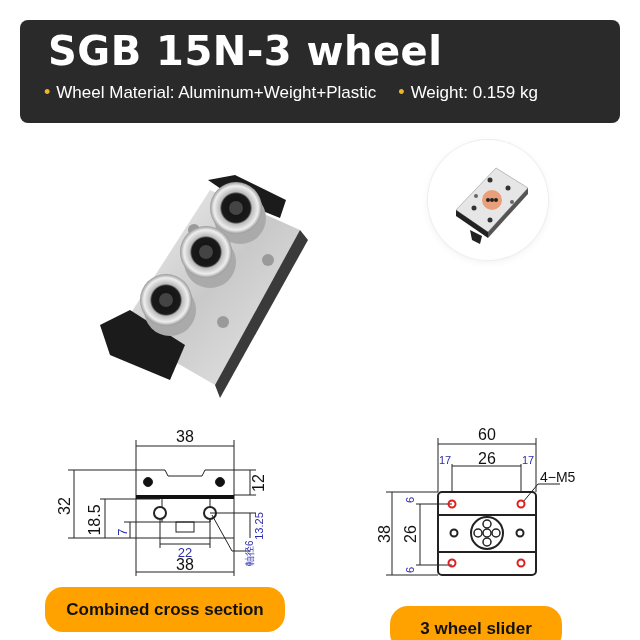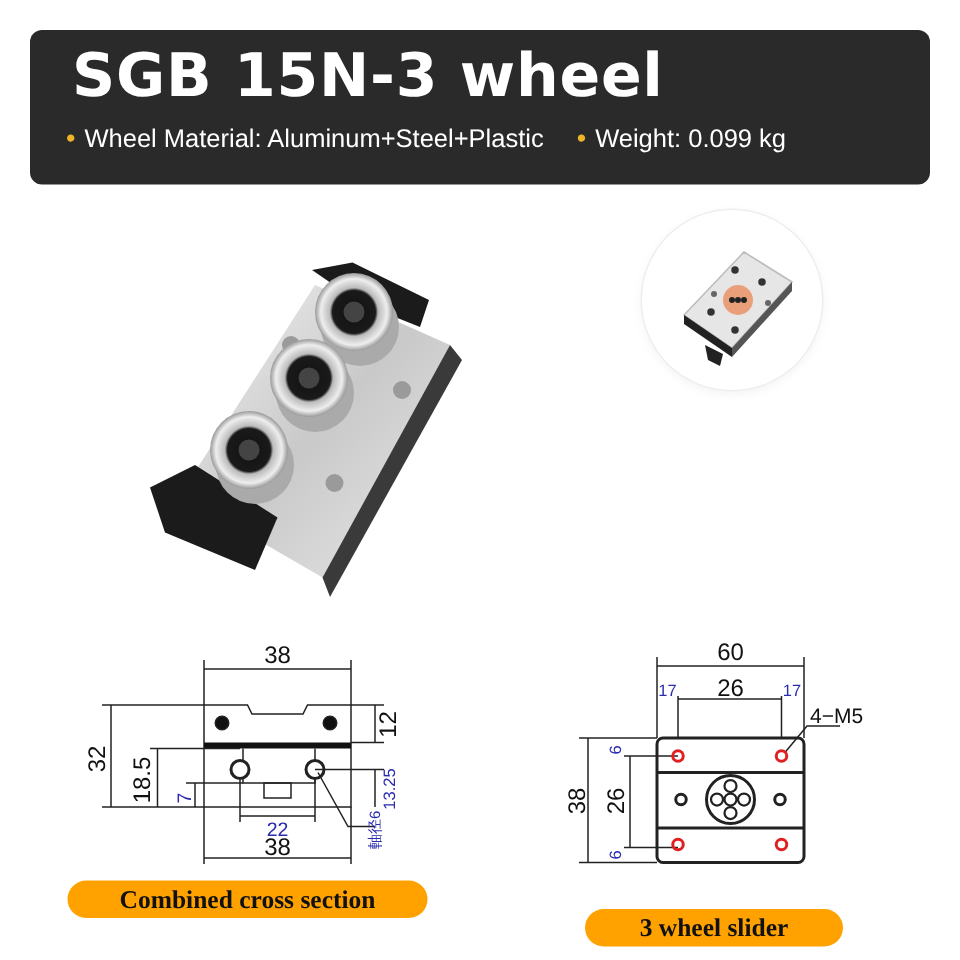--- a/index.html
+++ b/index.html
@@ -5,35 +5,35 @@
   html, body { margin:0; padding:0; background:#ffffff; }
   body { width:640px; height:640px; position:relative; overflow:hidden; font-family:"Liberation Sans", sans-serif; }
   .header { position:absolute; left:20px; top:20px; width:600px; height:103px; background:#2a2a2a; border-radius:8px; color:#fff; }
   .title { position:absolute; left:28px; top:8px; font-size:40px; font-weight:bold; letter-spacing:0.5px; font-family:"DejaVu Sans", sans-serif; }
   .specs { position:absolute; left:24px; top:62px; font-size:17px; display:flex; gap:22px; }
   .spec { display:flex; align-items:center; }
   .bullet { color:#f0b429; font-size:18px; margin-right:6px; }
   .product { position:absolute; left:90px; top:150px; width:230px; height:250px; }
   .thumb { position:absolute; left:428px; top:140px; width:120px; height:120px; border-radius:50%; background:#fff; box-shadow:0 0 0 1px #eee, 0 2px 8px rgba(0,0,0,0.06); overflow:hidden; }
   .drawing { position:absolute; }
-  .pill { position:absolute; height:25px; background:#ffa200; border-radius:18px; display:flex; align-items:center; justify-content:center; font-weight:bold; font-size:17px; color:#111; font-family:Liberation Serif, serif; }
+  .pill { position:absolute; height:45px; background:#ffa200; border-radius:18px; display:flex; align-items:center; justify-content:center; font-weight:bold; font-size:17px; color:#111; font-family:Liberation Sans, sans-serif; }
 </style>
 </head>
 <body>
 
 <div class="header">
   <div class="title">SGB 15N-3 wheel</div>
   <div class="specs">
     <div class="spec">
       <span class="bullet">•</span>
-      <span>Wheel Material: Aluminum+Steel+Plastic</span>
+      <span>Wheel Material: Aluminum+Weight+Plastic</span>
     </div>
     <div class="spec">
       <span class="bullet">•</span>
-      <span>Weight: 0.099 kg</span>
+      <span>Weight: 0.159 kg</span>
     </div>
   </div>
 </div>
 
 <svg class="product" viewBox="0 0 230 250">
   <defs>
     <linearGradient id="alu" x1="0" y1="0" x2="1" y2="1">
       <stop offset="0" stop-color="#f4f4f4"></stop>
       <stop offset="0.5" stop-color="#c9c9c9"></stop>
       <stop offset="1" stop-color="#e8e8e8"></stop>

